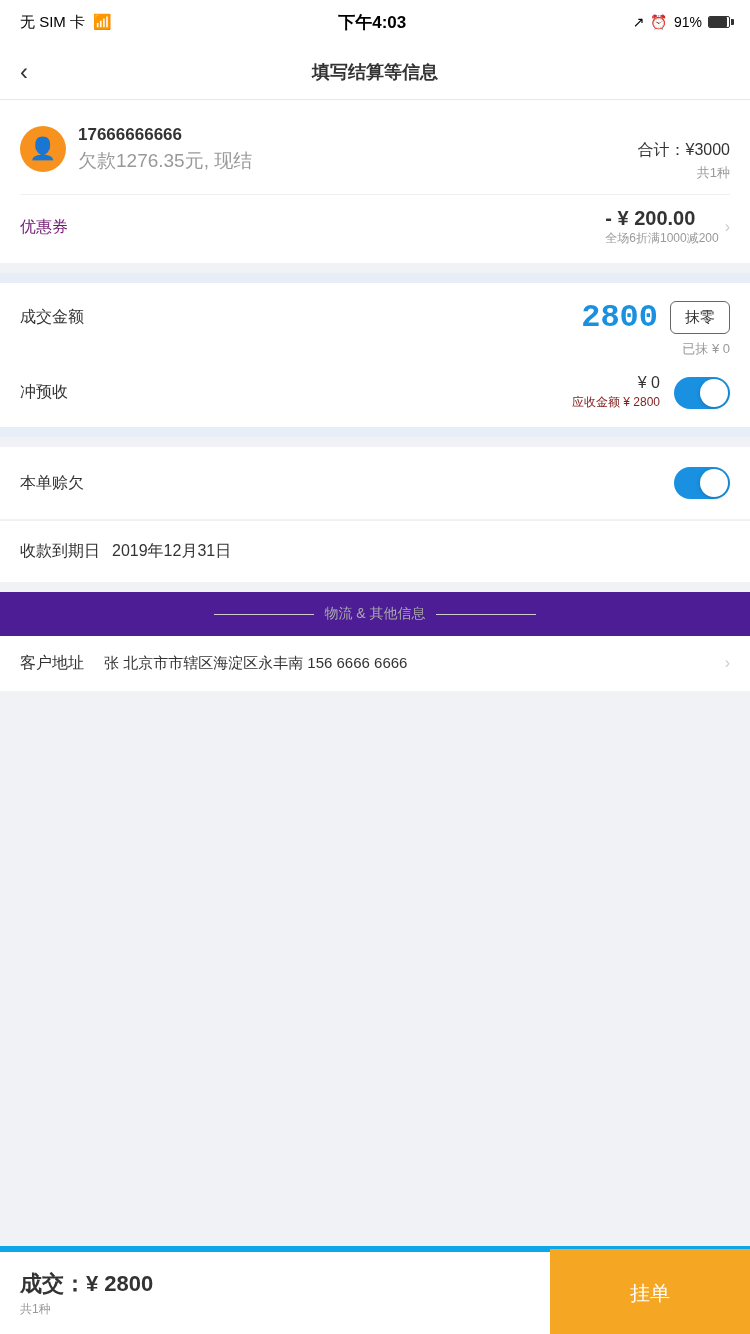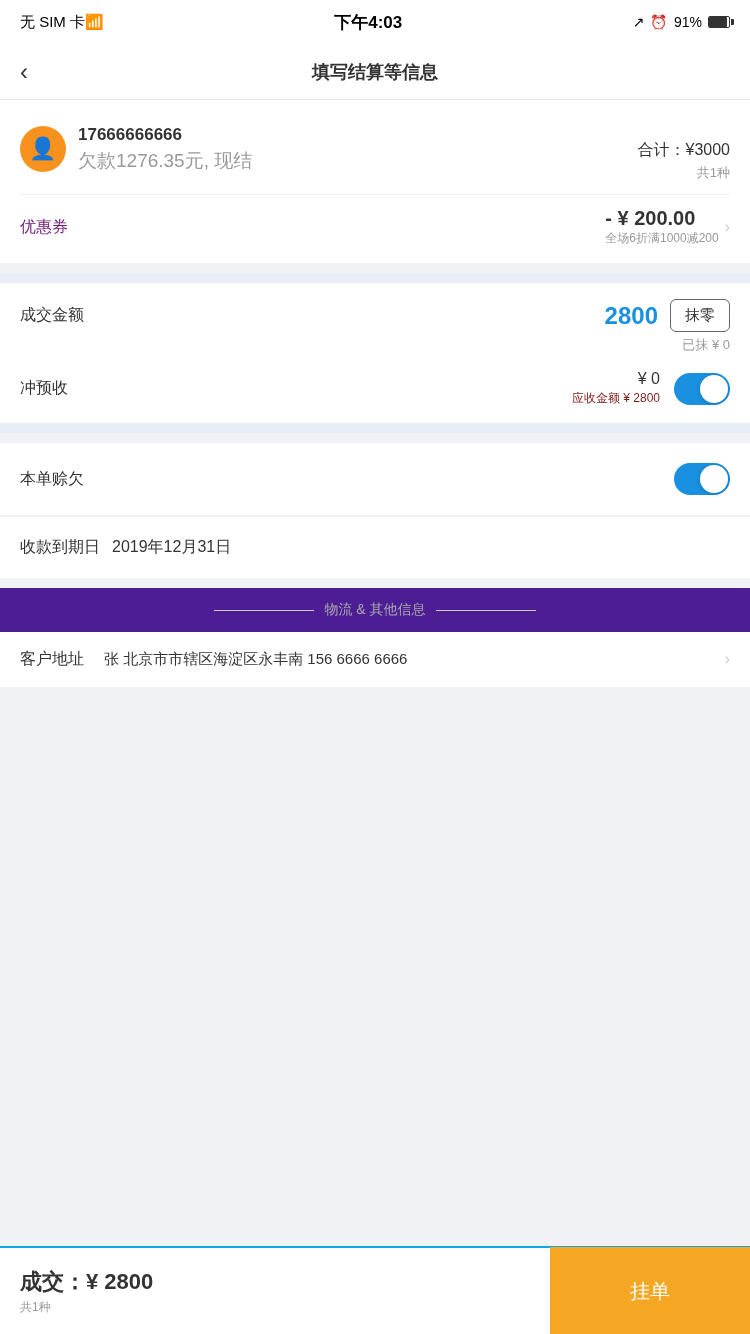--- a/index.html
+++ b/index.html
@@ -17,21 +17,21 @@
     .status-bar {
       height: 44px;
       background: #fff;
       display: flex;
       align-items: center;
       justify-content: space-between;
       padding: 0 20px;
       font-size: 15px;
       font-weight: 500;
     }
-    .status-left { display: flex; align-items: center; }
+    .status-left { display: flex; align-items: center; gap: 8px; }
     .status-center { font-size: 17px; font-weight: 600; }
     .status-right { display: flex; align-items: center; gap: 6px; font-size: 14px; }
 
     
     .nav-bar {
       height: 56px;
       background: #fff;
       display: flex;
       align-items: center;
       padding: 0 20px;
@@ -169,23 +169,24 @@
     .amount-label {
       font-size: 16px;
       color: #333;
     }
     .amount-right {
       display: flex;
       align-items: center;
       gap: 12px;
     }
     .amount-value {
-      font-size: 24px;
+      font-size: 32px;
       font-weight: 600;
       color: #1a90e0;
+      font-family: Liberation Mono, monospace;
     }
     .round-btn {
       border: 1.5px solid #666;
       border-radius: 6px;
       padding: 6px 14px;
       font-size: 15px;
       color: #333;
       background: #fff;
       cursor: pointer;
     }
@@ -333,21 +334,21 @@
     
     .bottom-bar {
       position: fixed;
       bottom: 0;
       left: 0;
       width: 750px;
       height: 88px;
       background: #fff;
       display: flex;
       align-items: center;
-      border-top: 2px solid #0ea5e9;
+      border-top: 6px solid #0ea5e9;
     }
     .bottom-summary {
       flex: 1;
       padding: 0 20px;
     }
     .bottom-total {
       font-size: 13px;
       color: #333;
     }
     .bottom-total span {

